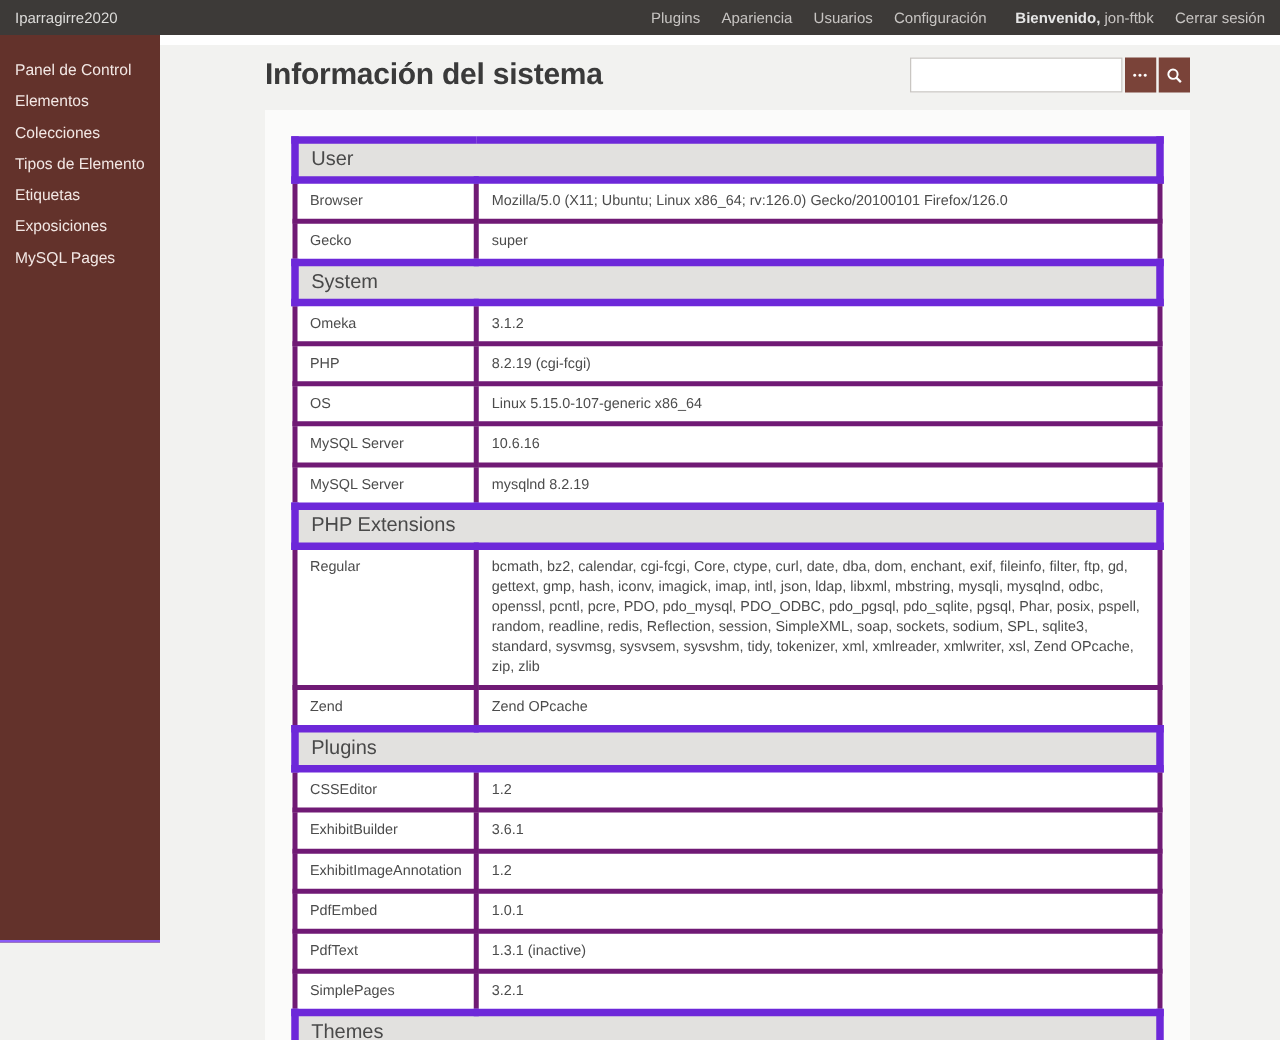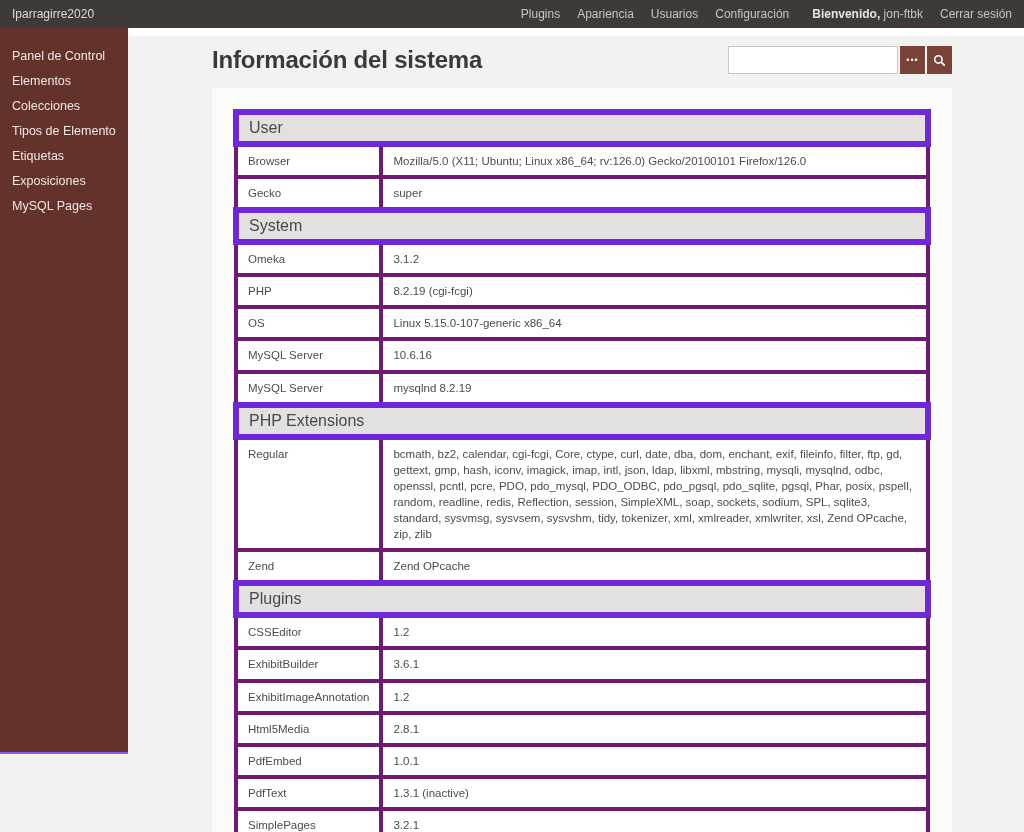--- a/index.html
+++ b/index.html
@@ -194,24 +194,20 @@
             </tr>
             <tr class="data-row">
               <td class="label-cell">ExhibitBuilder</td>
               <td class="value-cell">3.6.1</td>
             </tr>
             <tr class="data-row">
               <td class="label-cell">ExhibitImageAnnotation</td>
               <td class="value-cell">1.2</td>
             </tr>
             <tr class="data-row">
-              <td class="label-cell">Html5Media</td>
-              <td class="value-cell">2.8.1</td>
-            </tr>
-            <tr class="data-row">
               <td class="label-cell">PdfEmbed</td>
               <td class="value-cell">1.0.1</td>
             </tr>
             <tr class="data-row">
               <td class="label-cell">PdfText</td>
               <td class="value-cell">1.3.1 (inactive)</td>
             </tr>
             <tr class="data-row">
               <td class="label-cell">SimplePages</td>
               <td class="value-cell">3.2.1</td>

